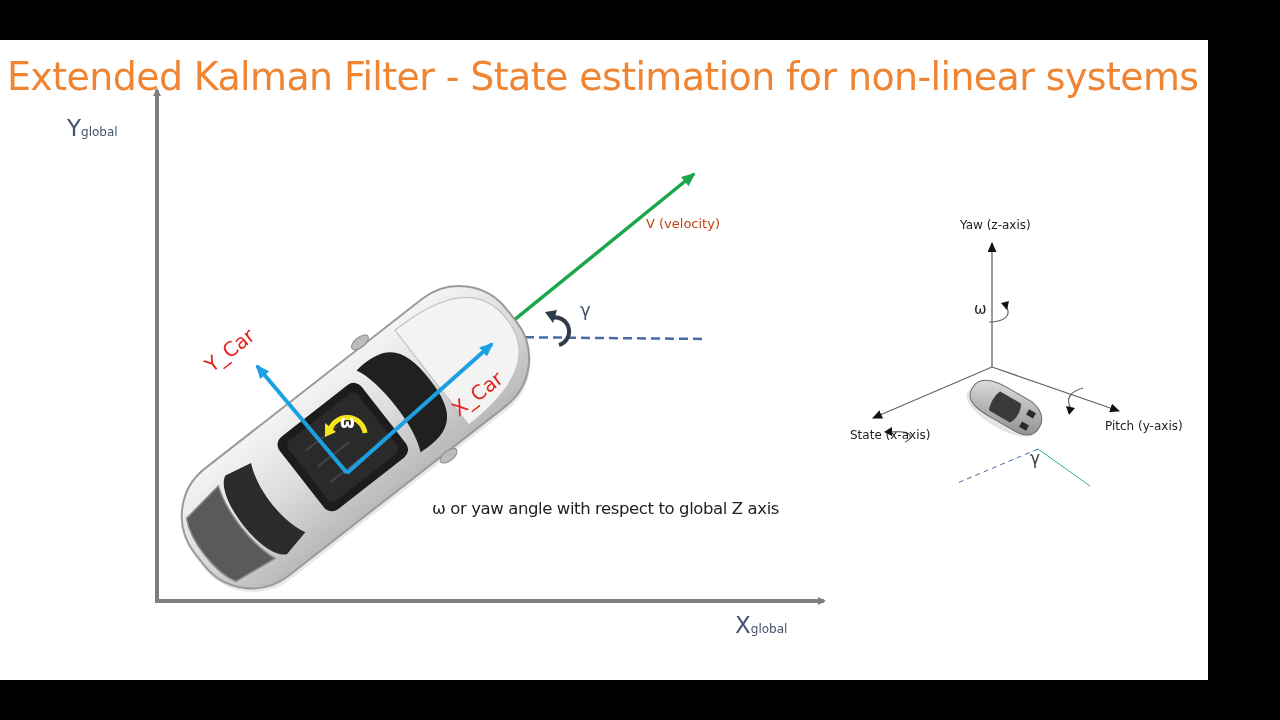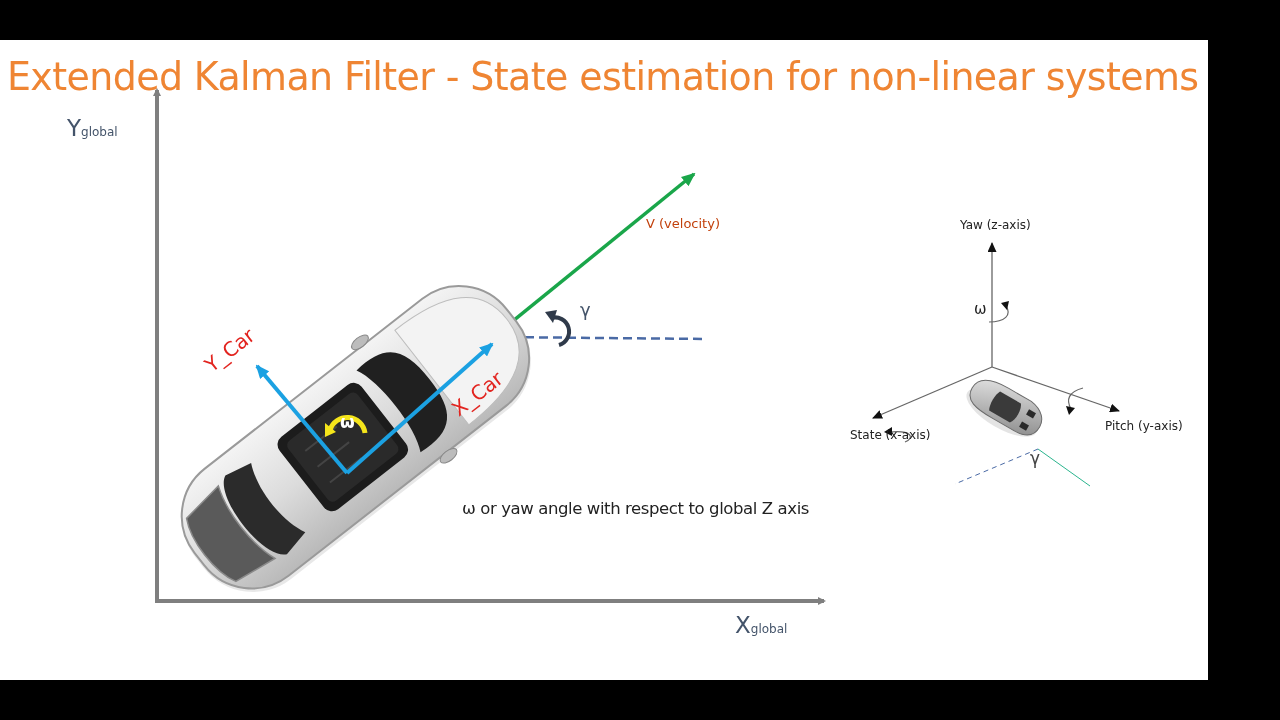--- a/index.html
+++ b/index.html
@@ -25,21 +25,21 @@
       position: absolute; color: #44546a; font-family: "DejaVu Sans", sans-serif; white-space: nowrap;
     }
     .axis-label .big { font-size: 23px; }
     .axis-label .sub { font-size: 12px; }
     .lbl { position: absolute; white-space: nowrap; font-family: "DejaVu Sans", sans-serif; }
     .velocity-label { left: 646px; top: 176px; font-size: 13px; color: #c2410c; }
     .gamma-label { left: 580px; top: 259px; font-size: 18px; color: #44546a; }
     .ycar-label { left: 200px; top: 318px; font-size: 20px; color: #e2241f; transform: rotate(-38deg); transform-origin: left top; }
     .xcar-label { left: 447px; top: 362px; font-size: 20px; color: #e2241f; transform: rotate(-38deg); transform-origin: left top; }
     .omega-car { left: 340px; top: 372px; font-size: 17px; color: #ffffff; font-weight: bold; }
-    .caption { left: 432px; top: 459px; font-size: 16.5px; color: #222; letter-spacing: -0.4px; margin-left: 30px; }
+    .caption { left: 432px; top: 459px; font-size: 16.5px; color: #222; letter-spacing: -0.4px; }
     .small-lbl { font-size: 12px; color: #222; }
     .yaw-lbl { left: 960px; top: 178px; }
     .pitch-lbl { left: 1105px; top: 337px; margin-top: 42px; }
     .roll-lbl { left: 850px; top: 388px; }
     .omega-3d { left: 974px; top: 260px; font-size: 15px; color: #222; }
     .gamma-3d { left: 1030px; top: 408px; font-size: 17px; color: #444; }
   </style>
 </head>
 <body>
 

